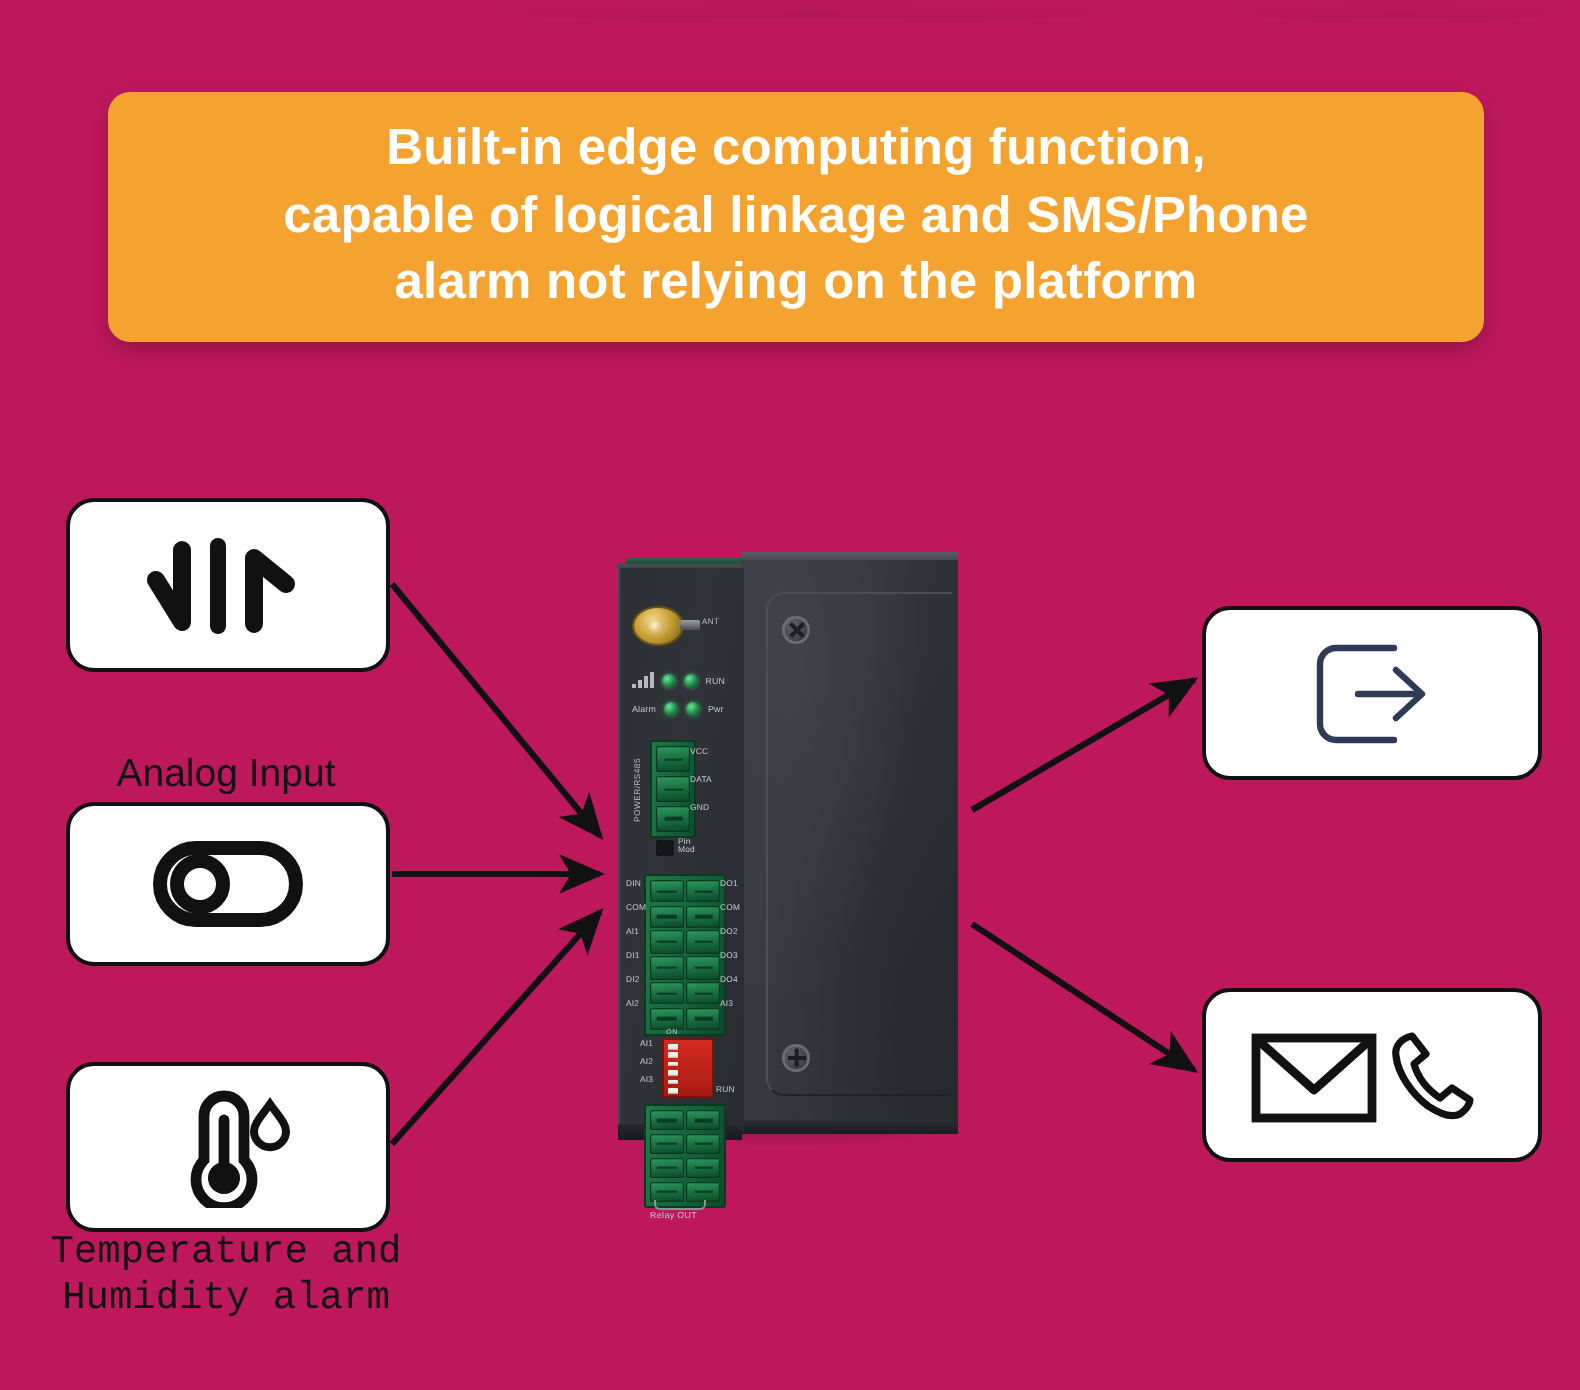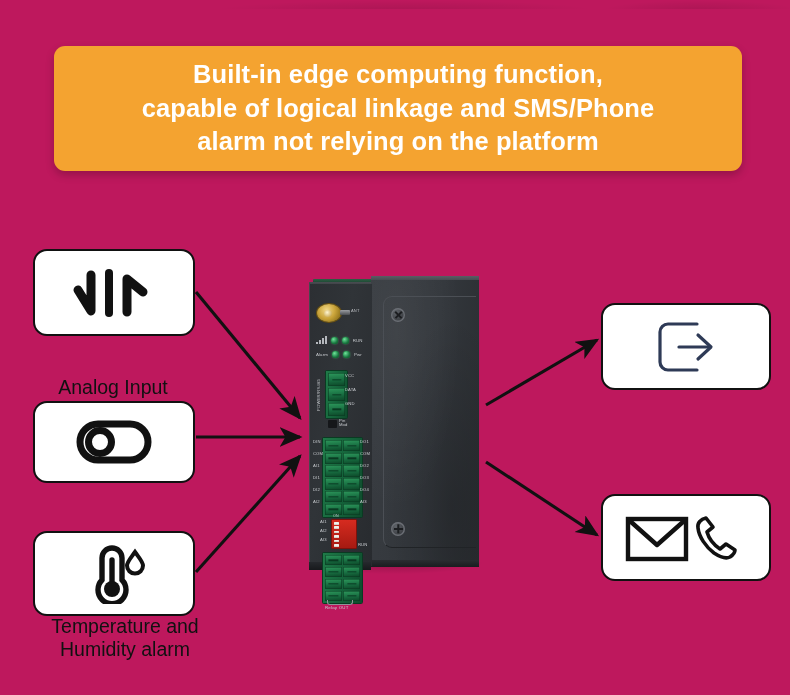--- a/index.html
+++ b/index.html
@@ -38,21 +38,21 @@
     position:absolute;color:#111;font-size:19.5px;line-height:1.16;text-align:center;
     white-space:pre-line;
   }
 
   
   #box-ai{left:33px;top:249px;width:158px;height:83px;}
   #lab-ai{left:0px;top:336px;width:226px;margin-top:40px;}
   #box-di{left:33px;top:401px;width:158px;height:78px;}
   #lab-di{left:0px;top:483px;width:226px;}
   #box-th{left:33px;top:531px;width:158px;height:81px;}
-  #lab-th{left:12px;top:615px;width:226px;}
+  #lab-th{left:0px;top:615px;width:226px;font-family:Liberation Mono, monospace;}
 
   
   #box-do{left:601px;top:303px;width:166px;height:83px;}
   #lab-do{left:580px;top:392px;width:210px;}
   #box-sm{left:601px;top:494px;width:166px;height:83px;}
   #lab-sm{left:580px;top:583px;width:210px;}
 
   
   .icon-svg{display:block;}
 

